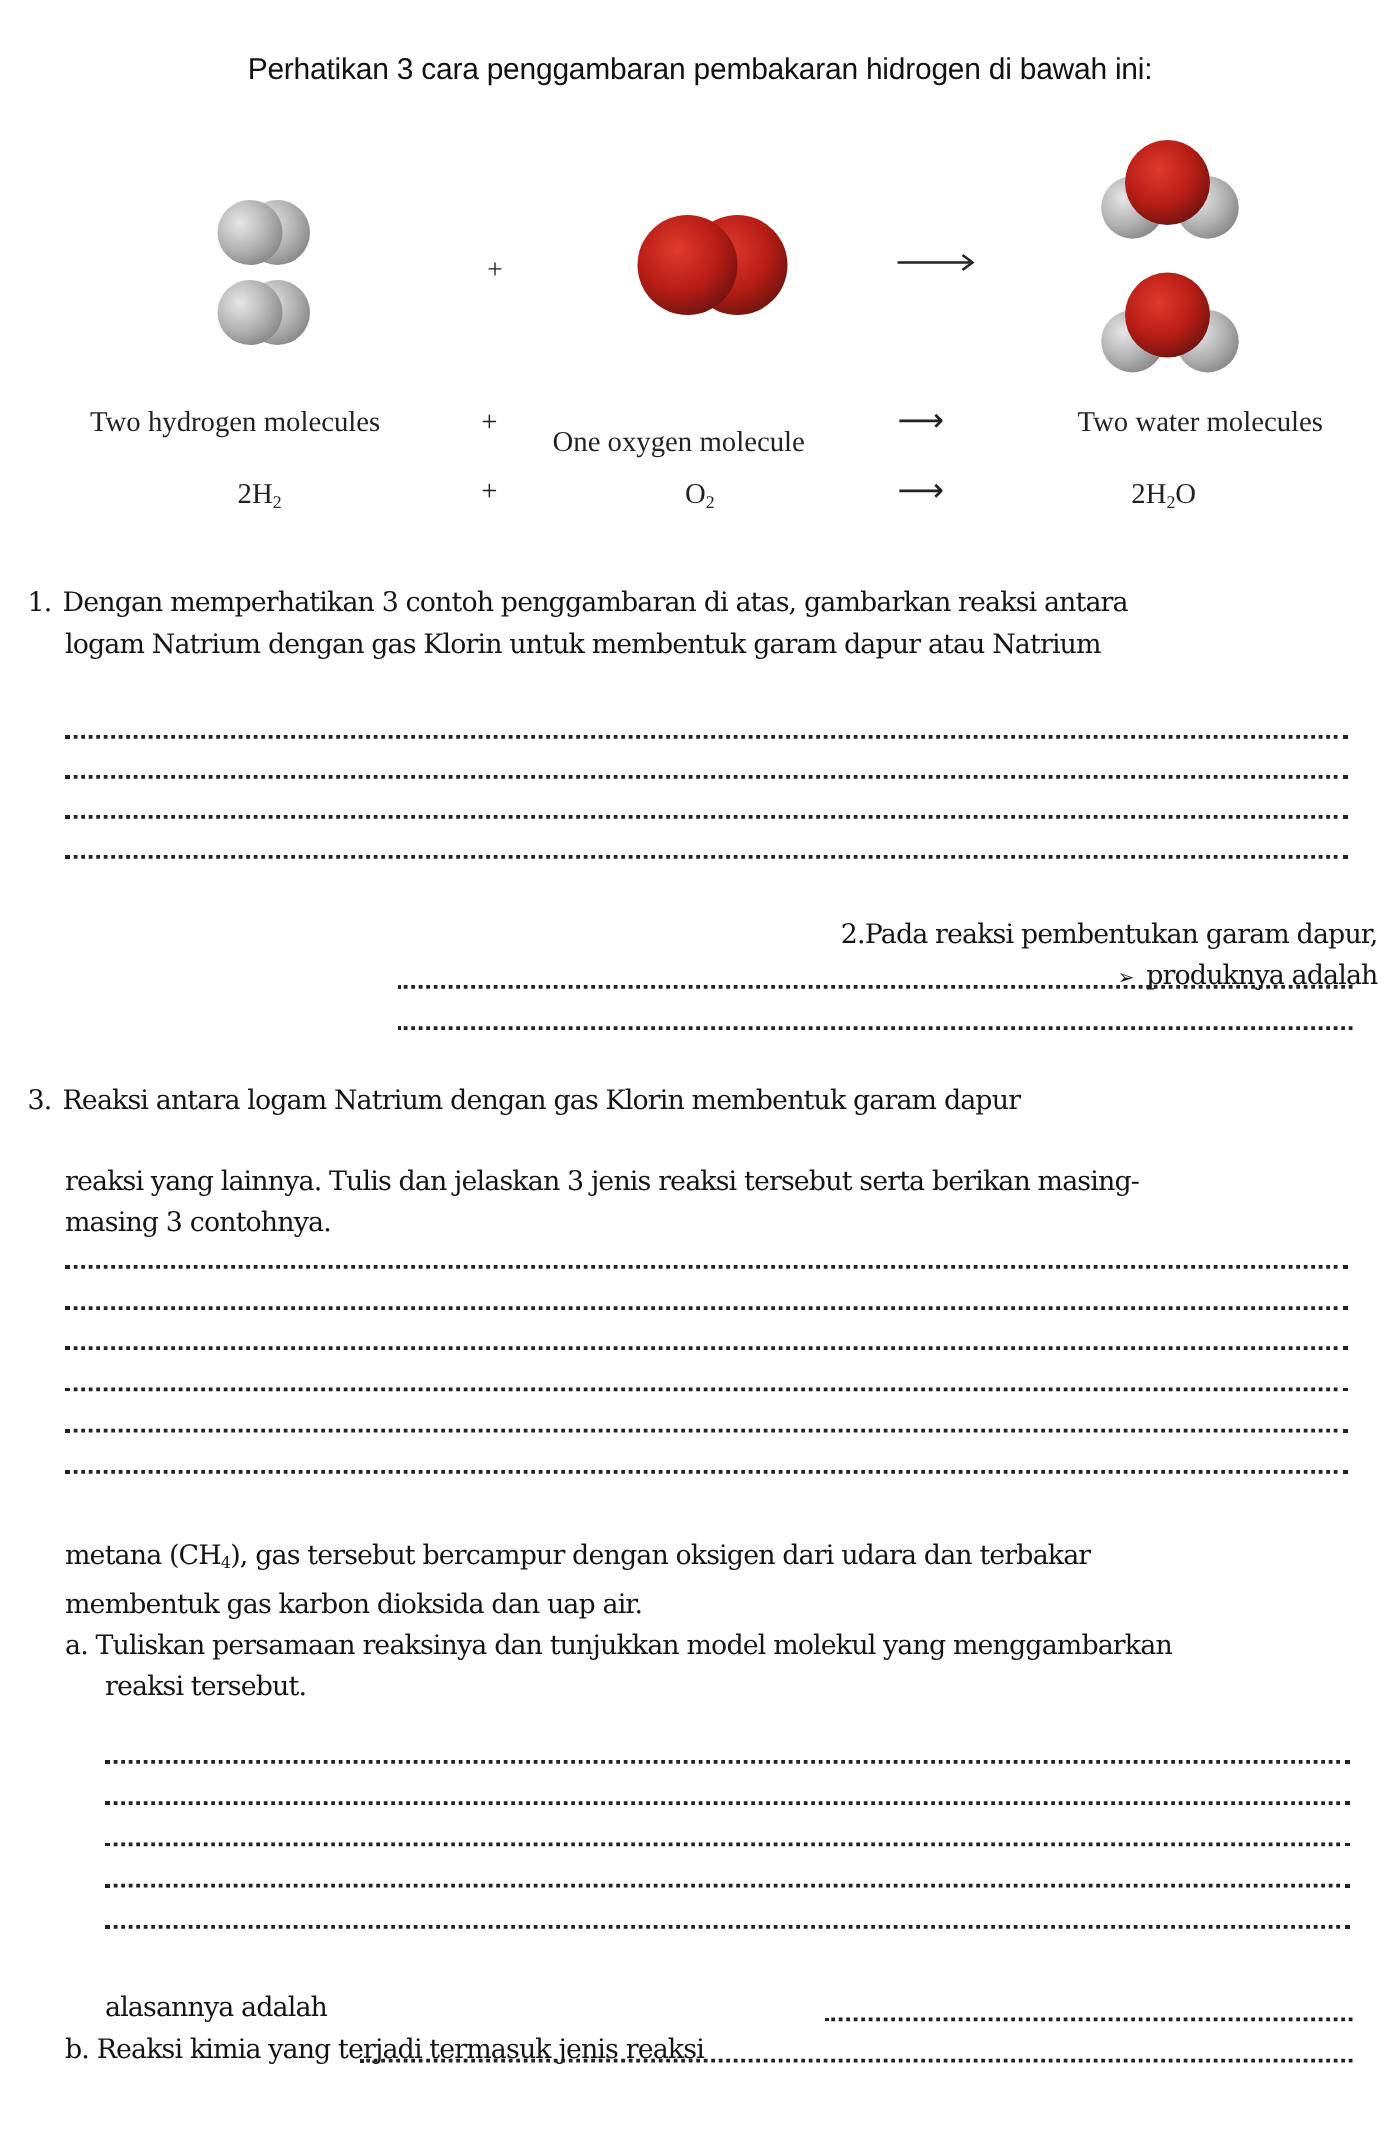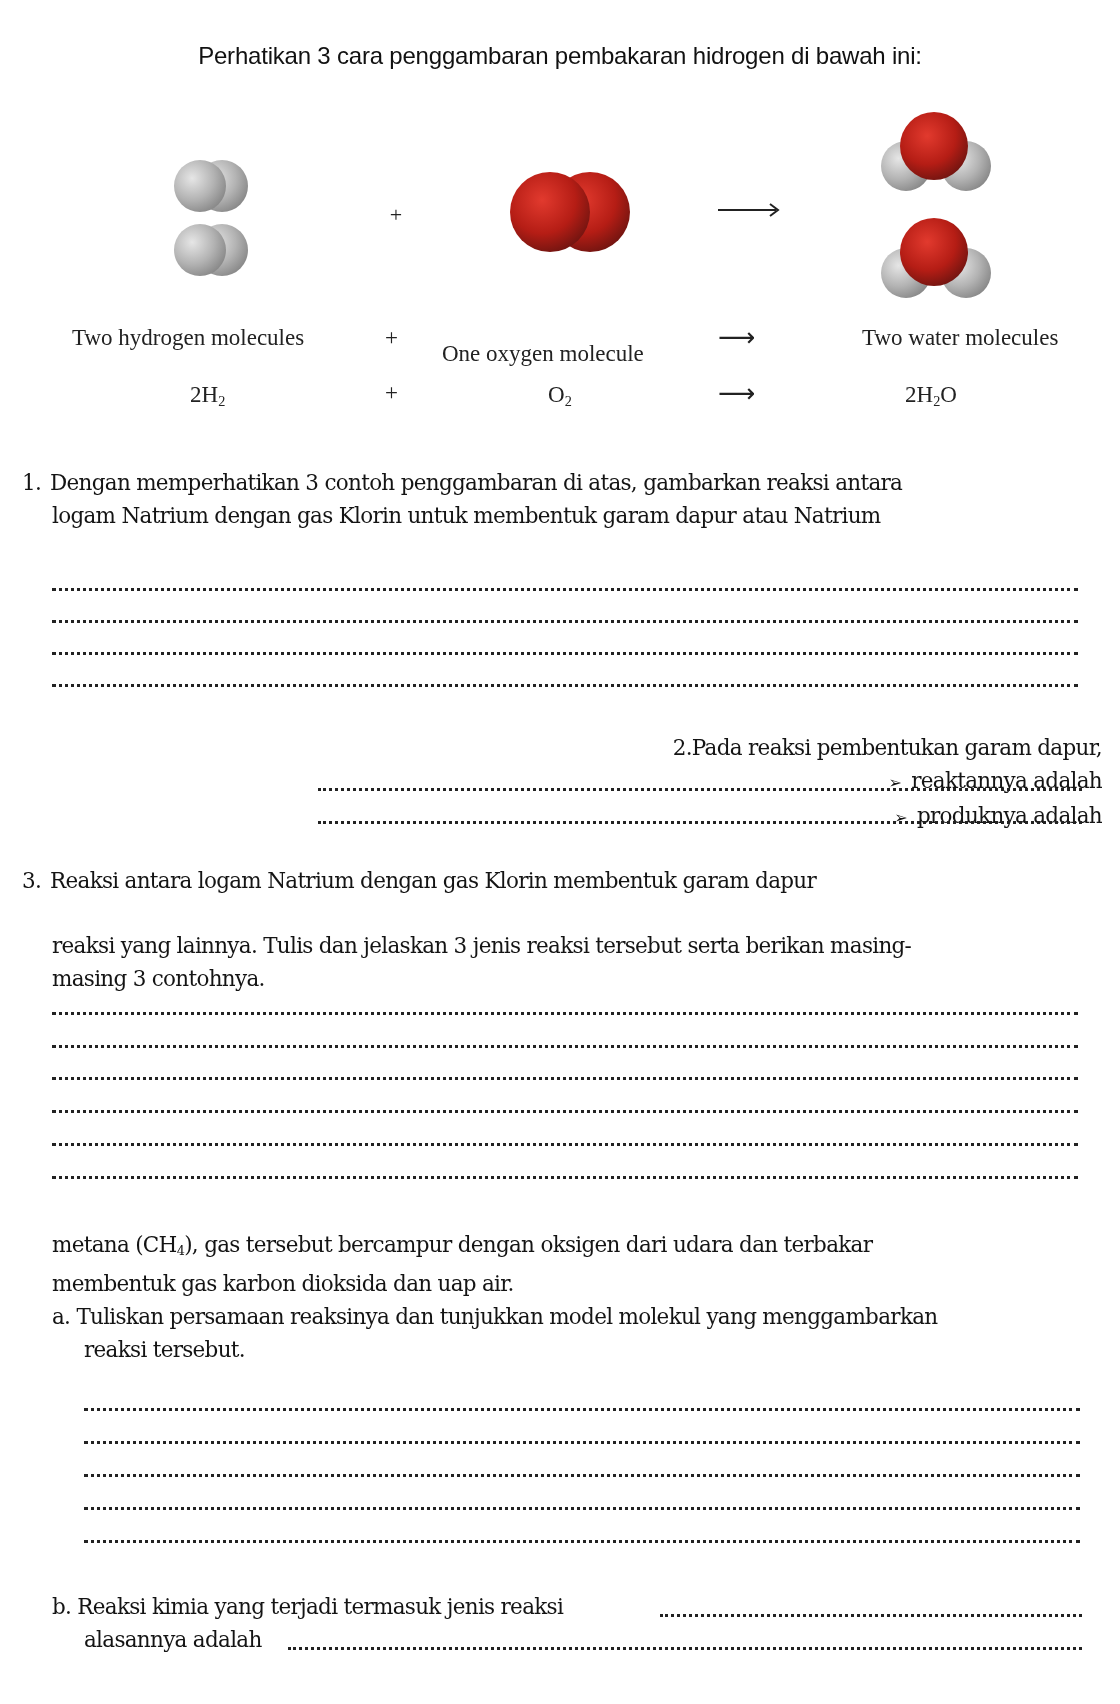--- a/index.html
+++ b/index.html
@@ -85,23 +85,20 @@
   <div style="padding-left:30px;">logam Natrium dengan gas Klorin untuk membentuk garam dapur atau Natrium</div>
 </div>
 <div class="abs dots" style="left:52px; width:1026px; top:588px;"></div>
 <div class="abs dots" style="left:52px; width:1026px; top:620px;"></div>
 <div class="abs dots" style="left:52px; width:1026px; top:652px;"></div>
 <div class="abs dots" style="left:52px; width:1026px; top:684px;"></div>
 
 <div class="abs doc" style="left:22px; top:731px; width:1080px;text-align:right;">
   <div><span class="qnum">2.</span><span>Pada reaksi pembentukan garam dapur,</span></div>
   <div style="padding-left:32px; position:relative;">
-    <span style="font-family:'DejaVu Sans',sans-serif; font-size:16px; margin-right:10px;">➢</span><span>reaktannya adalah</span>
-  </div>
-  <div style="padding-left:32px; position:relative;">
     <span style="font-family:'DejaVu Sans',sans-serif; font-size:16px; margin-right:10px;">➢</span><span>produknya adalah</span>
   </div>
 </div>
 <div class="abs dots" style="left:318px; width:764px; top:788px;"></div>
 <div class="abs dots" style="left:318px; width:764px; top:821px;"></div>
 
 <div class="abs doc" style="left:22px; top:864px; width:1090px;">
   <div><span class="qnum">3.</span><span>Reaksi antara logam Natrium dengan gas Klorin membentuk garam dapur</span></div>
   <div style="padding-left:30px;margin-top:32px;">reaksi yang lainnya. Tulis dan jelaskan 3 jenis reaksi tersebut serta berikan masing-</div>
   <div style="padding-left:30px;">masing 3 contohnya.</div>
@@ -119,17 +116,17 @@
   <div style="padding-left:30px;">a. Tuliskan persamaan reaksinya dan tunjukkan model molekul yang menggambarkan</div>
   <div style="padding-left:62px;">reaksi tersebut.</div>
 </div>
 <div class="abs dots" style="left:84px; width:996px; top:1408px;"></div>
 <div class="abs dots" style="left:84px; width:996px; top:1441px;"></div>
 <div class="abs dots" style="left:84px; width:996px; top:1474px;"></div>
 <div class="abs dots" style="left:84px; width:996px; top:1507px;"></div>
 <div class="abs dots" style="left:84px; width:996px; top:1540px;"></div>
 
 <div class="abs doc" style="left:52px; top:1590px; width:1060px;">
+  <div style="padding-left:32px;">alasannya adalah</div>
   <div>b. Reaksi kimia yang terjadi termasuk jenis reaksi</div>
-  <div style="padding-left:32px;">alasannya adalah</div>
 </div>
 <div class="abs dots" style="left:660px; width:422px; top:1614px;"></div>
 <div class="abs dots" style="left:288px; width:794px; top:1647px;"></div>
 
 </body></html>

